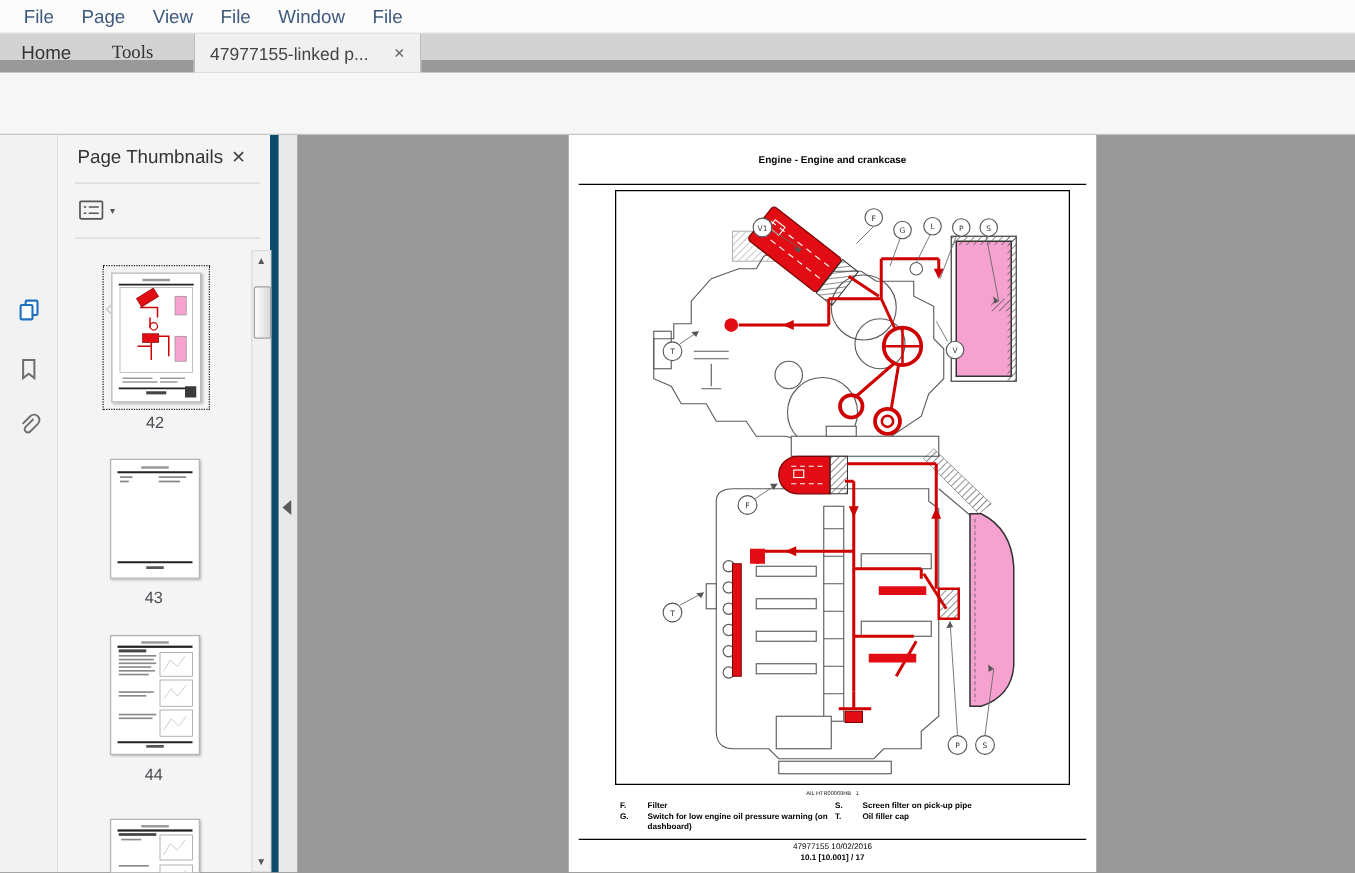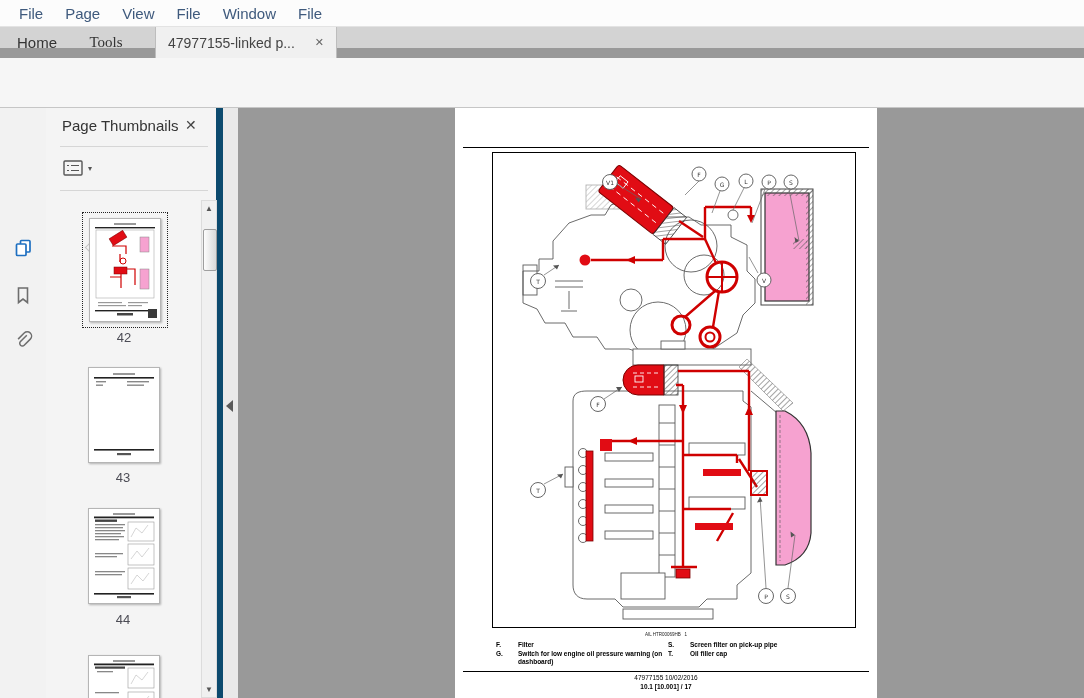--- a/index.html
+++ b/index.html
@@ -349,20 +349,21 @@
       <div class="arrow" style="bottom:3px">▼</div>
     </div>
   </div>
 
   <div class="splitter">
     <div class="collapse"></div>
   </div>
 
   <div class="docarea">
     <div class="page">
+      <div class="page-header">Engine - Engine and crankcase</div>
       <div class="hrule" style="top:39px"></div>
 
       <div class="figframe">
         <svg width="362" height="474" viewBox="0 0 362 474">
           <defs>
             <pattern id="hatch" patternUnits="userSpaceOnUse" width="4" height="4" patternTransform="rotate(45)">
               <line x1="0" y1="0" x2="0" y2="4" stroke="#555" stroke-width="1.1"></line>
             </pattern>
           </defs>
 

